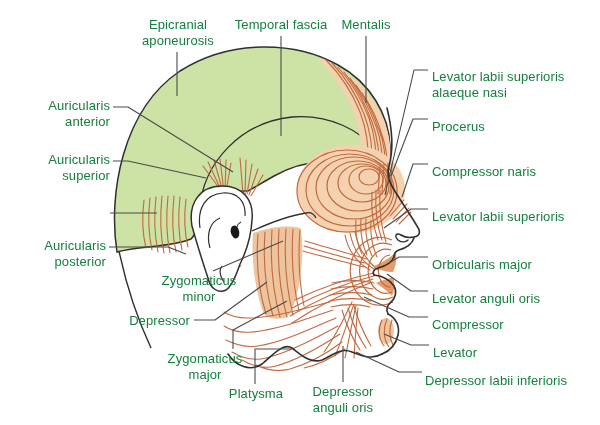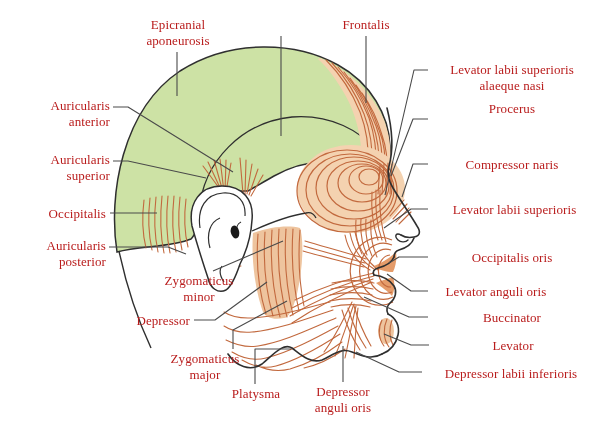--- a/index.html
+++ b/index.html
@@ -1,21 +1,21 @@
 <!DOCTYPE html>
 <html><head>
 <meta charset="utf-8">
 <style>
   html,body{margin:0;padding:0;background:#fff;}
   .stage{position:relative;width:600px;height:425px;background:#ffffff;overflow:hidden;
          font-family:"Liberation Sans",sans-serif;}
   .stage svg{position:absolute;left:0;top:0;}
-  .lbl{position:absolute;font-size:13px;line-height:16px;color:#b91c1c;
-       white-space:pre-line;letter-spacing:.1px;font-family:Liberation Serif, serif;}
-  .c{text-align:center;} .r{text-align:right;} .l{text-align:center;}
+  .lbl{position:absolute;font-size:13px;line-height:16px;color:#15803d;
+       white-space:pre-line;letter-spacing:.1px;}
+  .c{text-align:center;} .r{text-align:right;} .l{text-align:left;margin-top:7px;}
 </style>
 </head>
 <body>
 
 <div class="stage">
 
 <svg width="600" height="425" viewBox="0 0 600 425">
 
   <g stroke="#2f2f2f" stroke-width="1.5" fill="none">
     <path d="M117,252 C108,195 122,110 180,71 C232,38 297,42 338,65 C371,83 389,116 390,146
@@ -153,43 +153,43 @@
     <path d="M428,257 L399,257 L389,263"></path>
     <path d="M428,291 L411,291 L387,274"></path>
     <path d="M428,317 L409,317 L364,297"></path>
     <path d="M429,345 L411,345 L384,334"></path>
     <path d="M422,372 L399,372 L356,352"></path>
   </g>
 </svg>
 
   <div class="lbl c" style="left:118px;top:17px;width:120px">Epicranial
 aponeurosis</div>
-  <div class="lbl c" style="left:316px;top:17px;width:100px">Frontalis</div>
+  <div class="lbl c" style="left:221px;top:17px;width:120px">Temporal fascia</div>
+  <div class="lbl c" style="left:316px;top:17px;width:100px">Mentalis</div>
 
   <div class="lbl r" style="left:8px;top:98px;width:102px">Auricularis
 anterior</div>
   <div class="lbl r" style="left:8px;top:152px;width:102px">Auricularis
 superior</div>
-  <div class="lbl r" style="left:4px;top:206px;width:102px">Occipitalis</div>
   <div class="lbl r" style="left:4px;top:238px;width:102px">Auricularis
 posterior</div>
 
   <div class="lbl c" style="left:140px;top:273px;width:118px">Zygomaticus
 minor</div>
   <div class="lbl r" style="left:88px;top:313px;width:102px">Depressor</div>
   <div class="lbl c" style="left:146px;top:351px;width:118px">Zygomaticus
 major</div>
   <div class="lbl c" style="left:292px;top:384px;width:102px">Depressor
 anguli oris</div>
   <div class="lbl c" style="left:206px;top:386px;width:100px">Platysma</div>
 
   <div class="lbl l" style="left:432px;top:62px;width:160px">Levator labii superioris
 alaeque nasi</div>
-  <div class="lbl l" style="left:432px;top:101px;width:160px">Procerus</div>
+  <div class="lbl l" style="left:432px;top:112px;width:160px">Procerus</div>
   <div class="lbl l" style="left:432px;top:157px;width:160px">Compressor naris</div>
   <div class="lbl l" style="left:432px;top:202px;width:165px">Levator labii superioris</div>
-  <div class="lbl l" style="left:432px;top:250px;width:160px">Occipitalis oris</div>
-  <div class="lbl l" style="left:416px;top:284px;width:160px">Levator anguli oris</div>
-  <div class="lbl l" style="left:432px;top:310px;width:160px">Buccinator</div>
+  <div class="lbl l" style="left:432px;top:250px;width:160px">Orbicularis major</div>
+  <div class="lbl l" style="left:432px;top:284px;width:160px">Levator anguli oris</div>
+  <div class="lbl l" style="left:432px;top:310px;width:160px">Compressor</div>
   <div class="lbl l" style="left:433px;top:338px;width:160px">Levator</div>
   <div class="lbl l" style="left:425px;top:366px;width:172px">Depressor labii inferioris</div>
 
 </div>
 
 </body></html>

